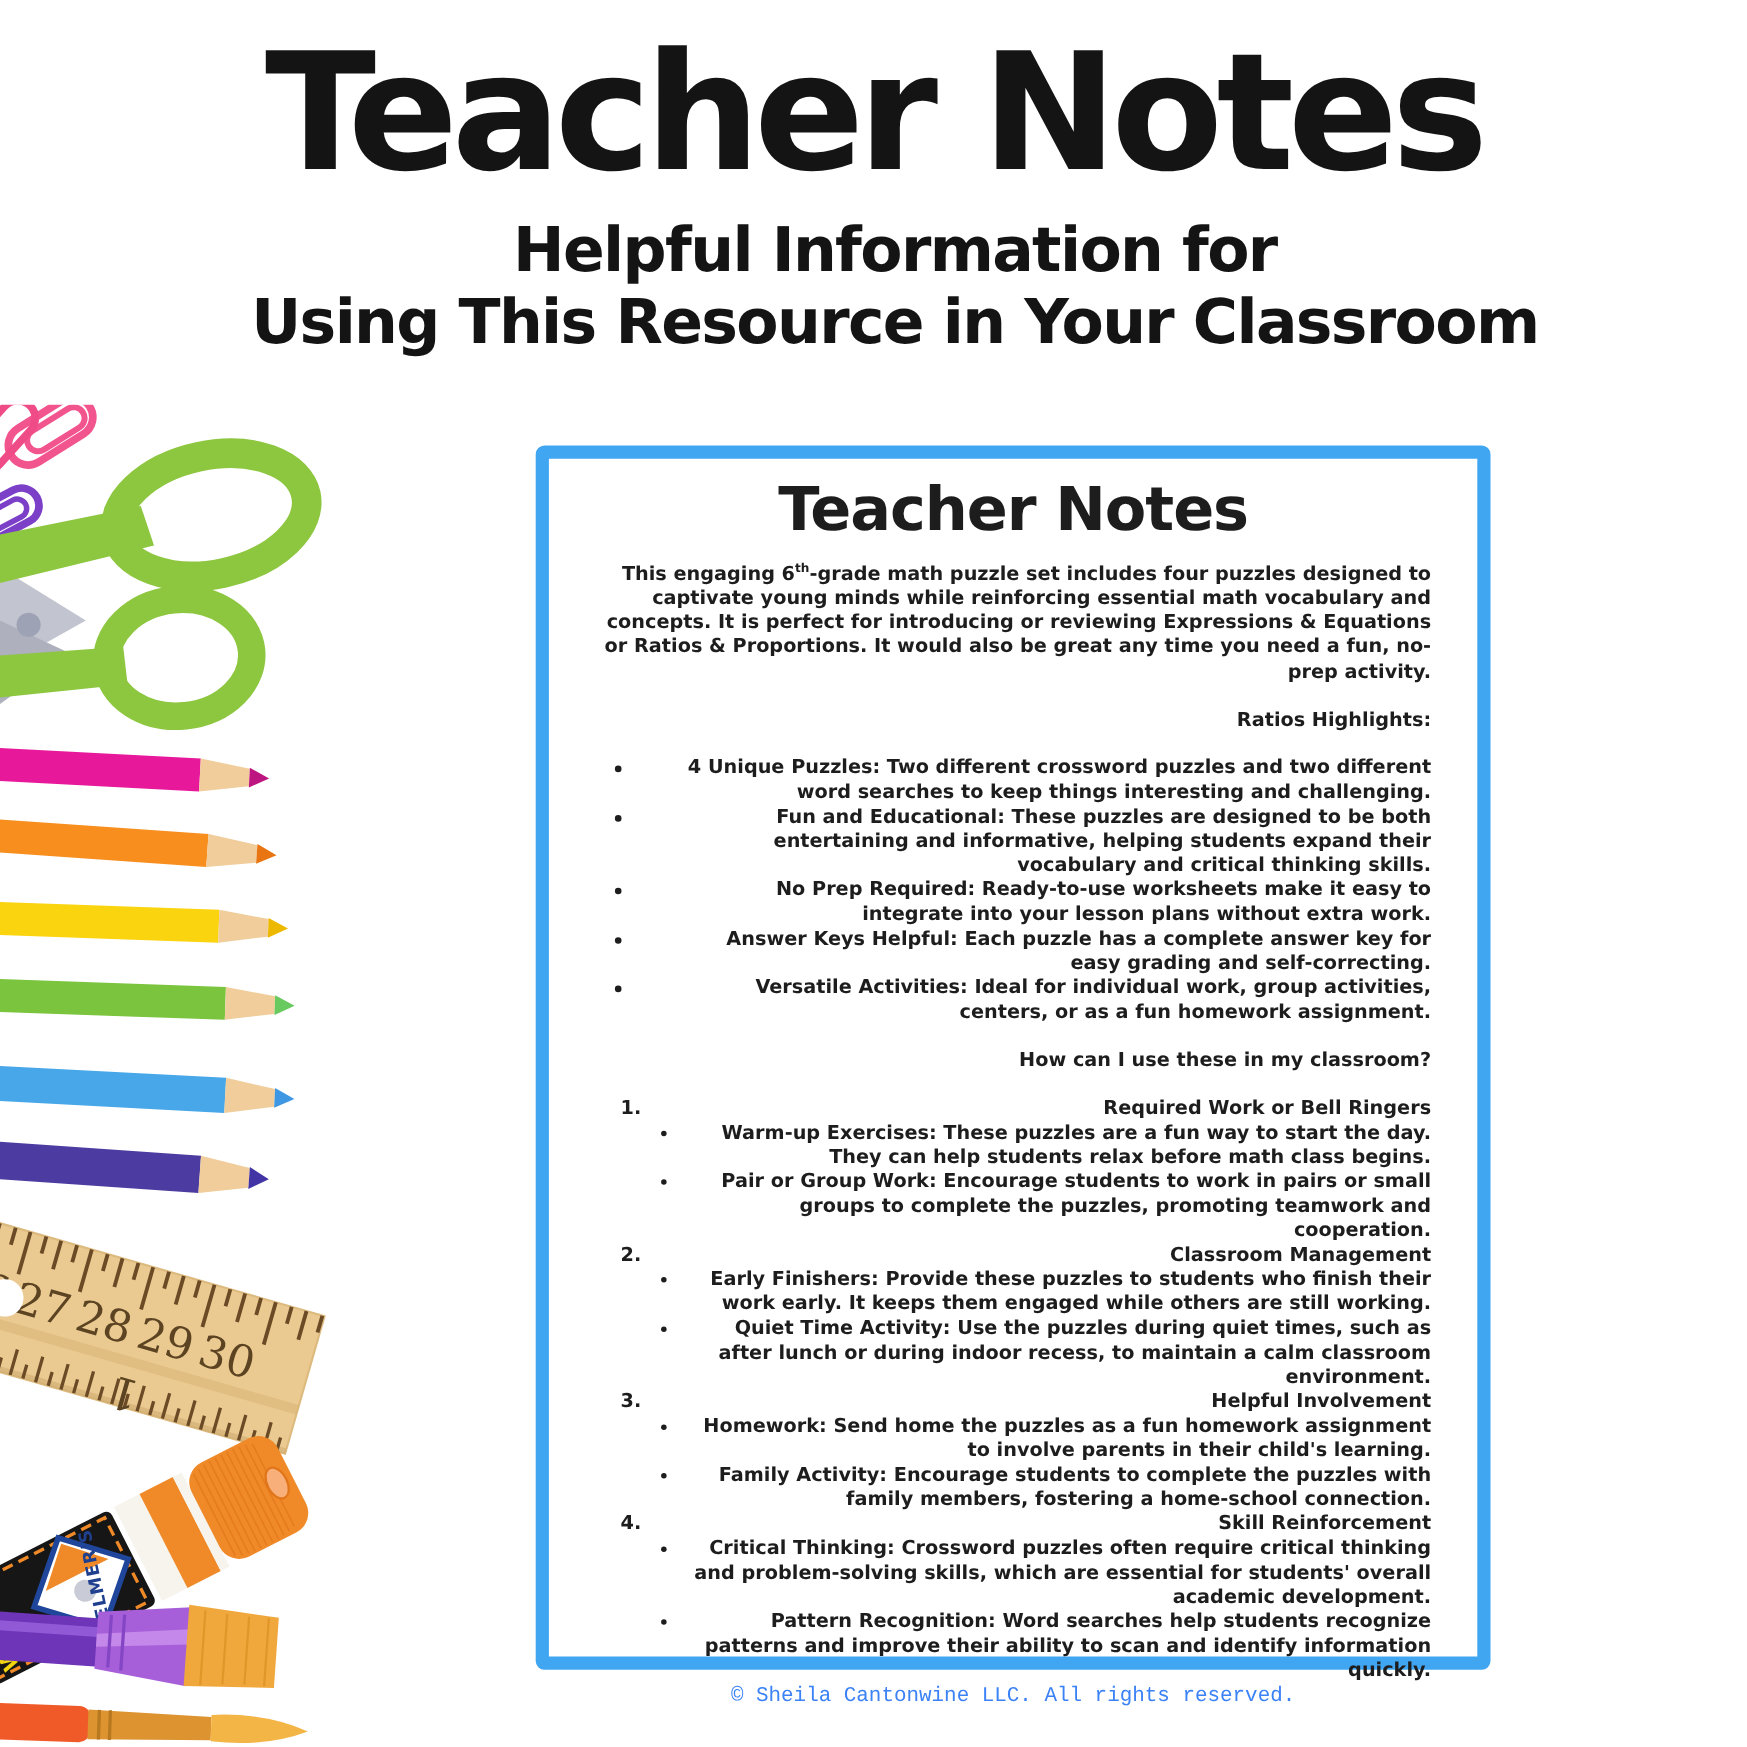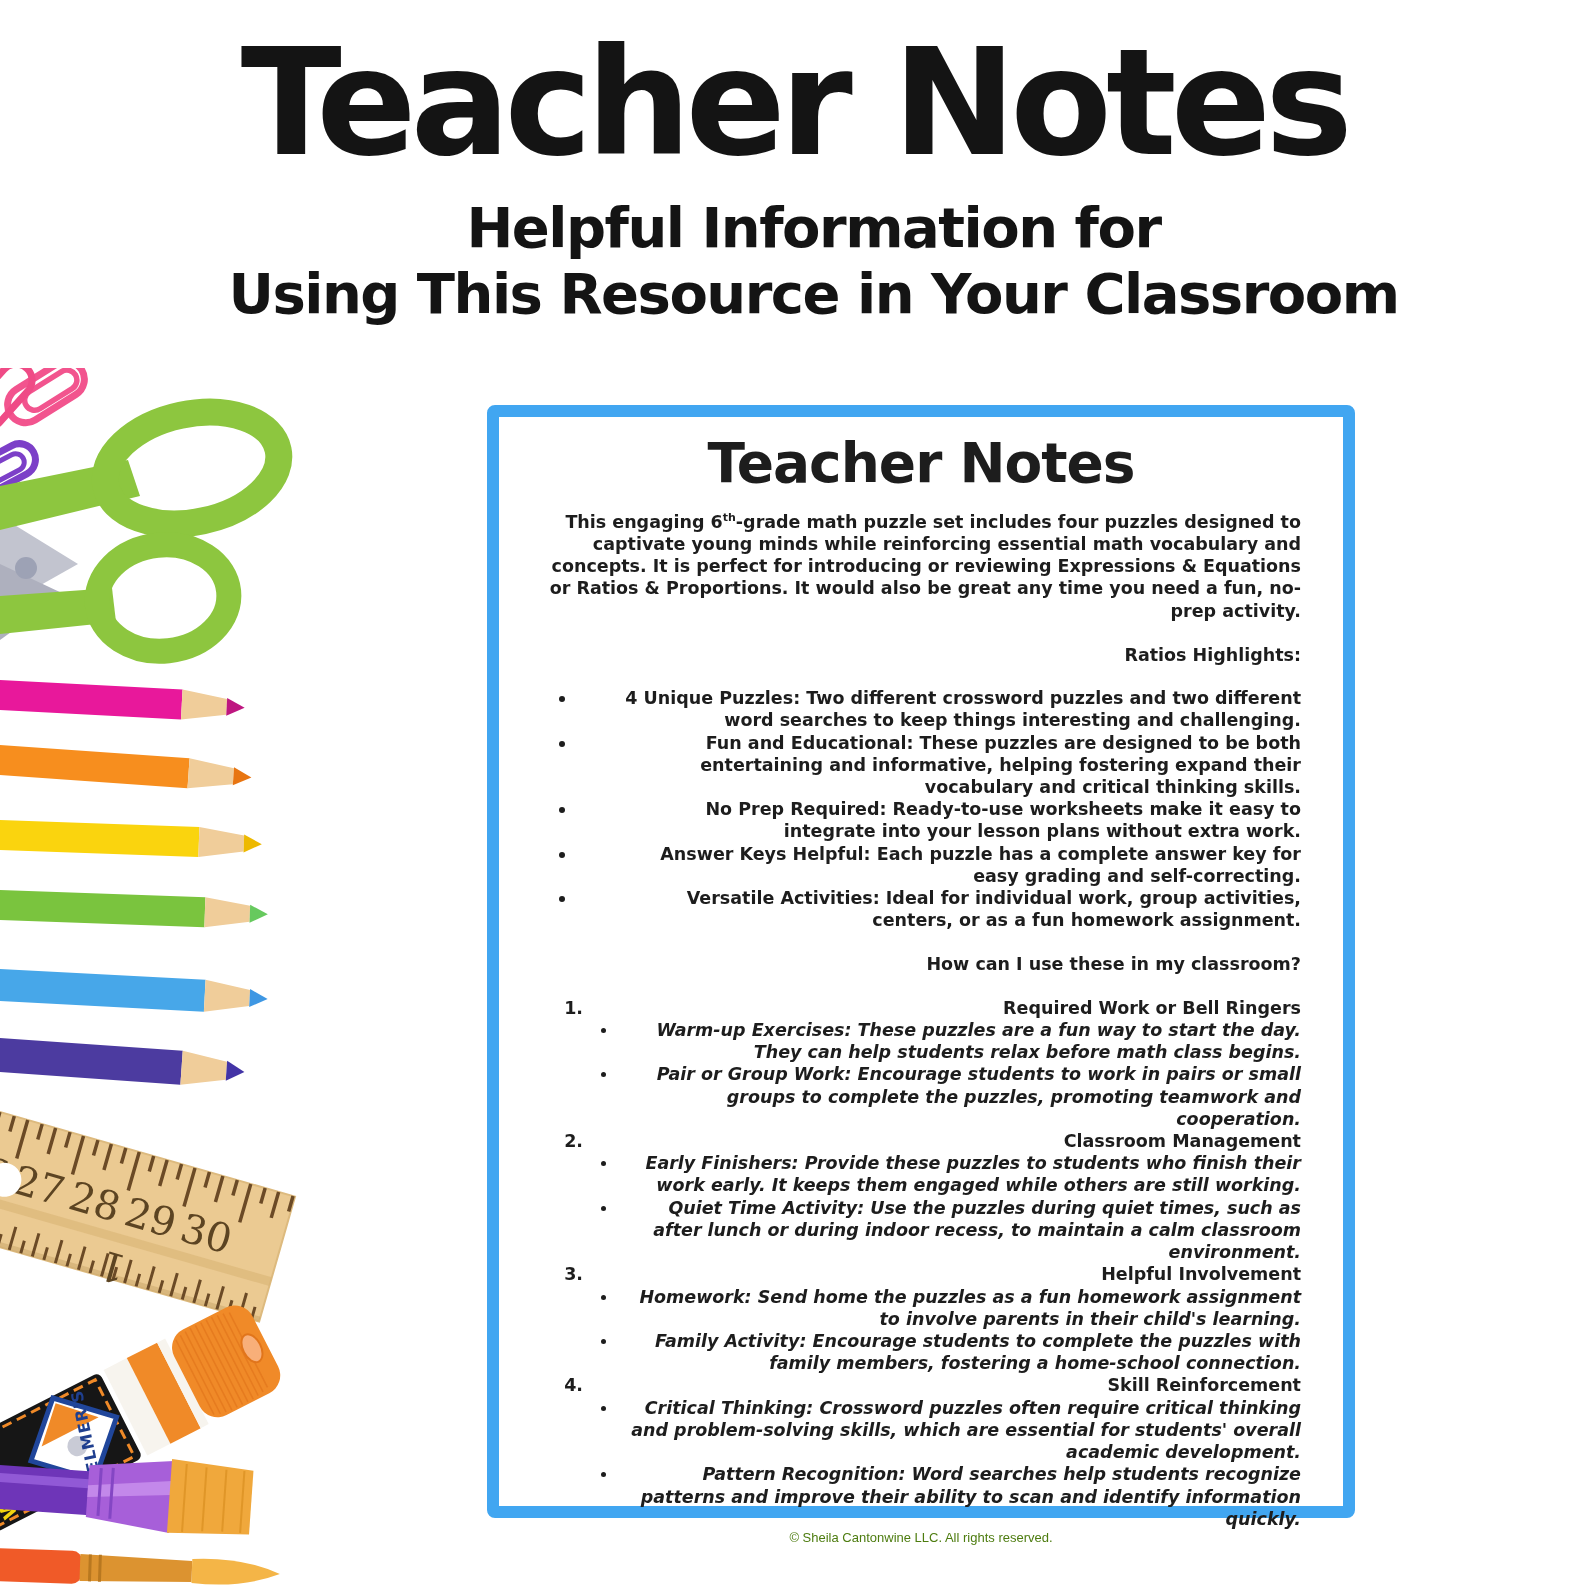--- a/index.html
+++ b/index.html
@@ -29,25 +29,25 @@
   .bullets{margin-top:21px;display:flex;flex-direction:column;}
   .b-row{display:flex;}
   .b-marker{width:42px;flex:0 0 42px;display:flex;justify-content:center;}
   .dot{width:6px;height:6px;border-radius:50%;background:#1d1d1d;margin-top:9px;}
   .dot.small{width:5px;height:5px;}
   .b-text{flex:1;margin-left:33px;}
   .sections{margin-top:21px;display:flex;flex-direction:column;}
   .n-row{display:flex;}
   .n-marker{width:42px;flex:0 0 42px;}
   .n-title{flex:1;}
-  .sub-row{display:flex;margin-left:42px;font-style:italic;}
+  .sub-row{display:flex;margin-left:42px;}
   .s-marker{width:40px;flex:0 0 40px;display:flex;justify-content:center;}
   .s-text{flex:1;}
-  .box-footer{margin-top:auto;text-align:center;font-family:Liberation Sans, sans-serif;
-    font-size:13px;font-weight:400;color:#4d7c0f;padding-bottom:2px;}
+  .box-footer{margin-top:auto;text-align:center;font-family:Liberation Mono, monospace;
+    font-size:19px;font-weight:400;color:#3b82f6;padding-bottom:2px;}
   .ruler-num{font-family:"DejaVu Serif",serif;font-size:40px;fill:#5c4422;}
   .glue-washable{font-family:"DejaVu Sans",sans-serif;font-size:20px;font-weight:bold;fill:#f2d40f;}
   .glue-brand{font-family:"DejaVu Sans",sans-serif;font-size:16px;font-weight:bold;fill:#1f3f8f;letter-spacing:1px;}
 </style>
 </head>
 <body>
 
 <div class="header">
   <div class="main-title">Teacher Notes</div>
   <div class="subtitle">
@@ -171,21 +171,21 @@
     <div class="b-row">
       <span class="b-marker">
           <span class="dot"></span>
         </span>
       <span class="b-text"><strong>4 Unique Puzzles:</strong><span> Two different crossword puzzles and two different word searches to keep things interesting and challenging.</span></span>
     </div>
     <div class="b-row">
       <span class="b-marker">
           <span class="dot"></span>
         </span>
-      <span class="b-text"><strong>Fun and Educational:</strong><span> These puzzles are designed to be both entertaining and informative, helping fostering expand their vocabulary and critical thinking skills.</span></span>
+      <span class="b-text"><strong>Fun and Educational:</strong><span> These puzzles are designed to be both entertaining and informative, helping students expand their vocabulary and critical thinking skills.</span></span>
     </div>
     <div class="b-row">
       <span class="b-marker">
           <span class="dot"></span>
         </span>
       <span class="b-text"><strong>No Prep Required:</strong><span> Ready-to-use worksheets make it easy to integrate into your lesson plans without extra work.</span></span>
     </div>
     <div class="b-row">
       <span class="b-marker">
           <span class="dot"></span>

